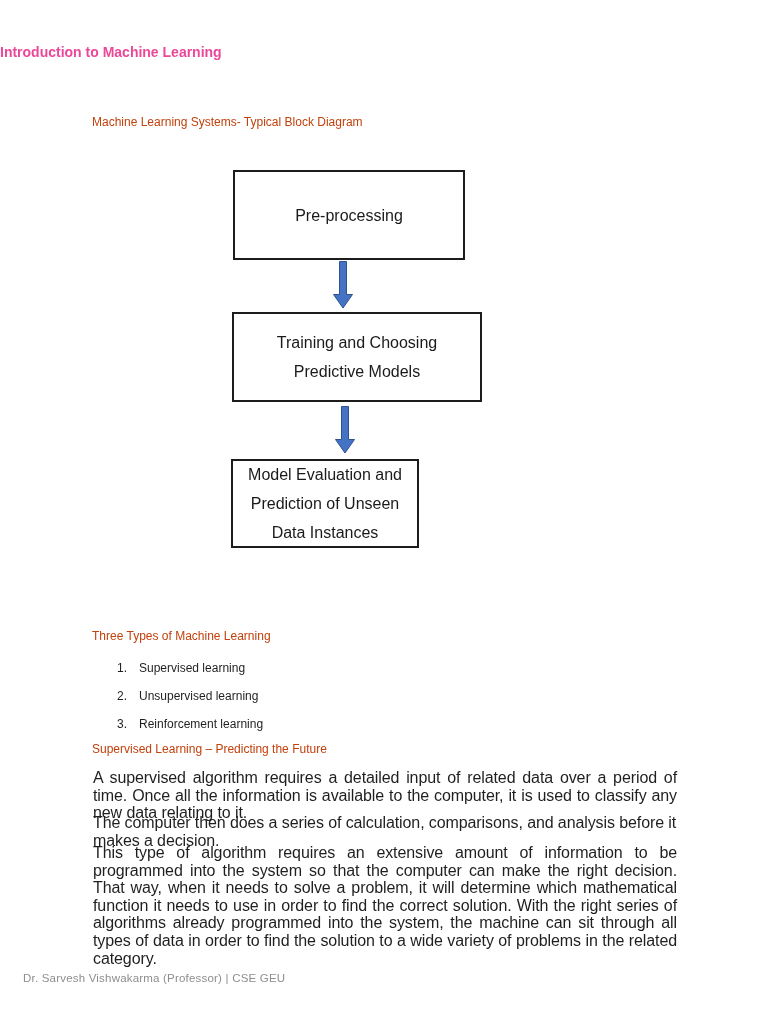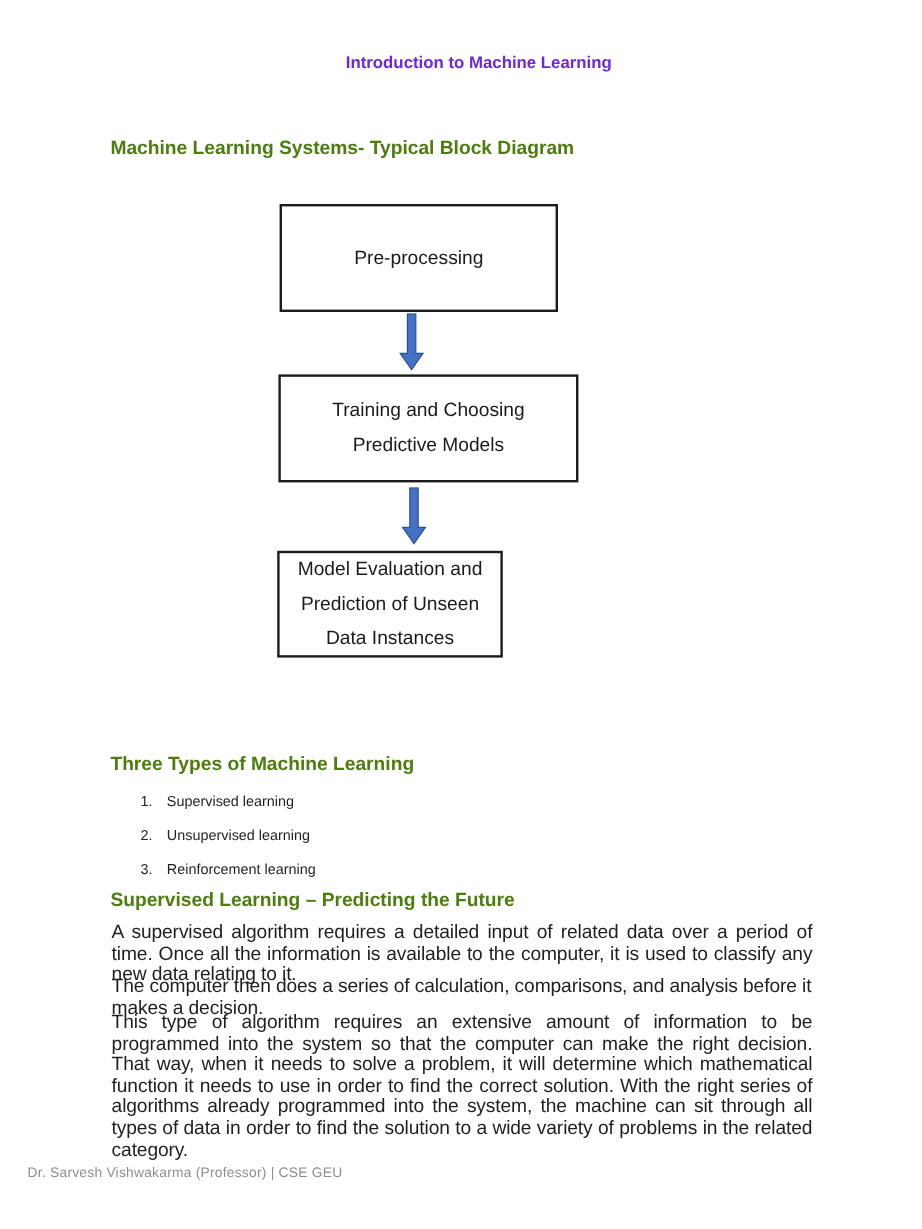--- a/index.html
+++ b/index.html
@@ -8,32 +8,31 @@
     width: 768px;
     height: 1024px;
     background: #ffffff;
     font-family: "Liberation Sans", sans-serif;
     color: #1f1f1f;
     overflow: hidden;
   }
   .doc-title {
     position: absolute;
     top: 44px; left: 0; right: 0;
-    text-align: center;
+    text-align: left;
     font-size: 14px;
     font-weight: bold;
-    color: #6d28d9;
-    margin-left: 30px;
+    color: #ec4899;
   }
   .section-heading {
     position: absolute;
     left: 92px;
-    font-size: 16px;
-    font-weight: bold;
-    color: #4d7c0f;
+    font-size: 12px;
+    font-weight: normal;
+    color: #c2410c;
     white-space: nowrap;
   }
   #h-block { top: 115px; }
   #h-three { top: 629px; }
   #h-supervised { top: 742px; }
 
   .flow-box {
     position: absolute;
     box-sizing: border-box;
     border: 2px solid #1c1c1c;

